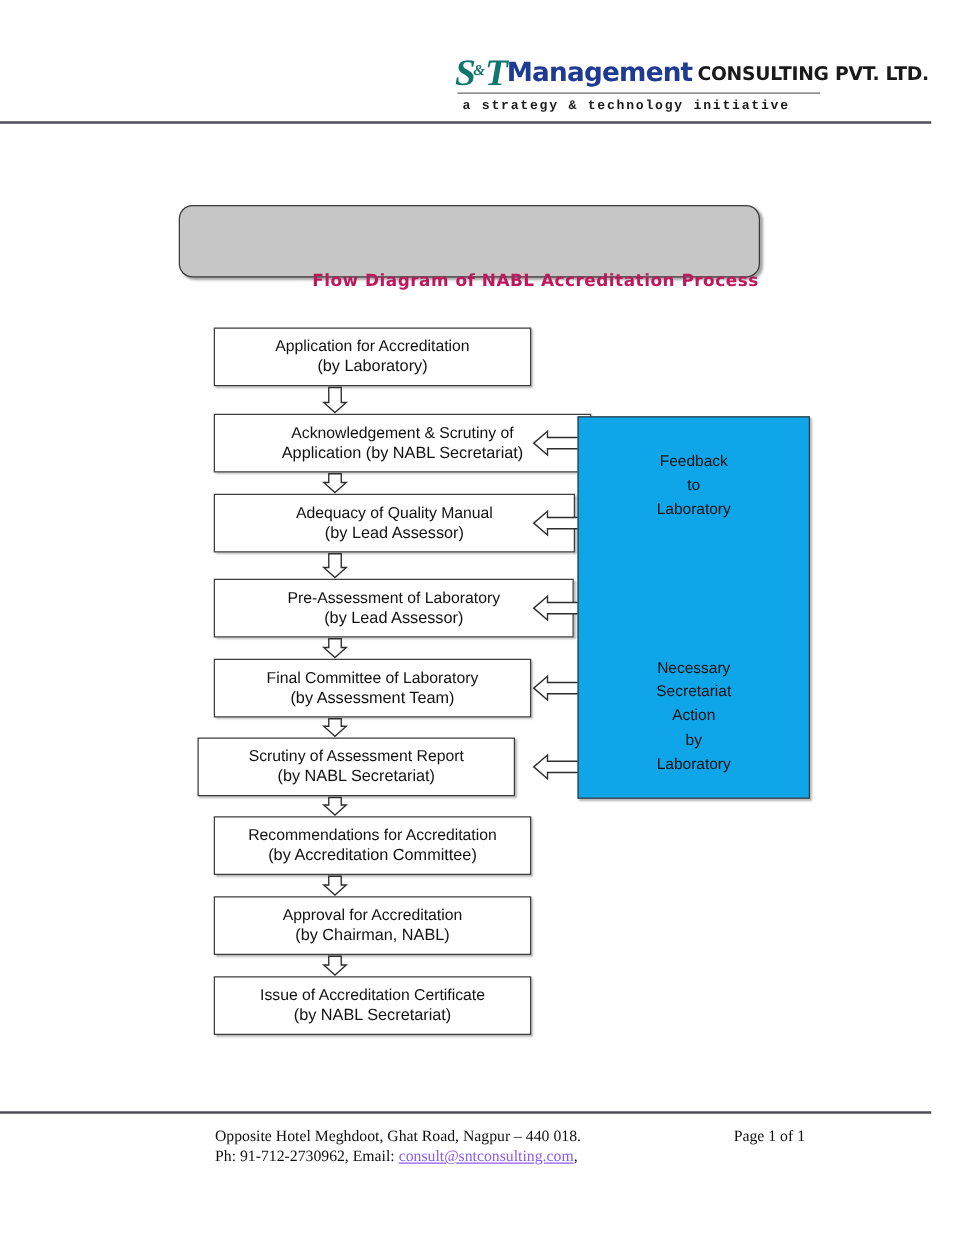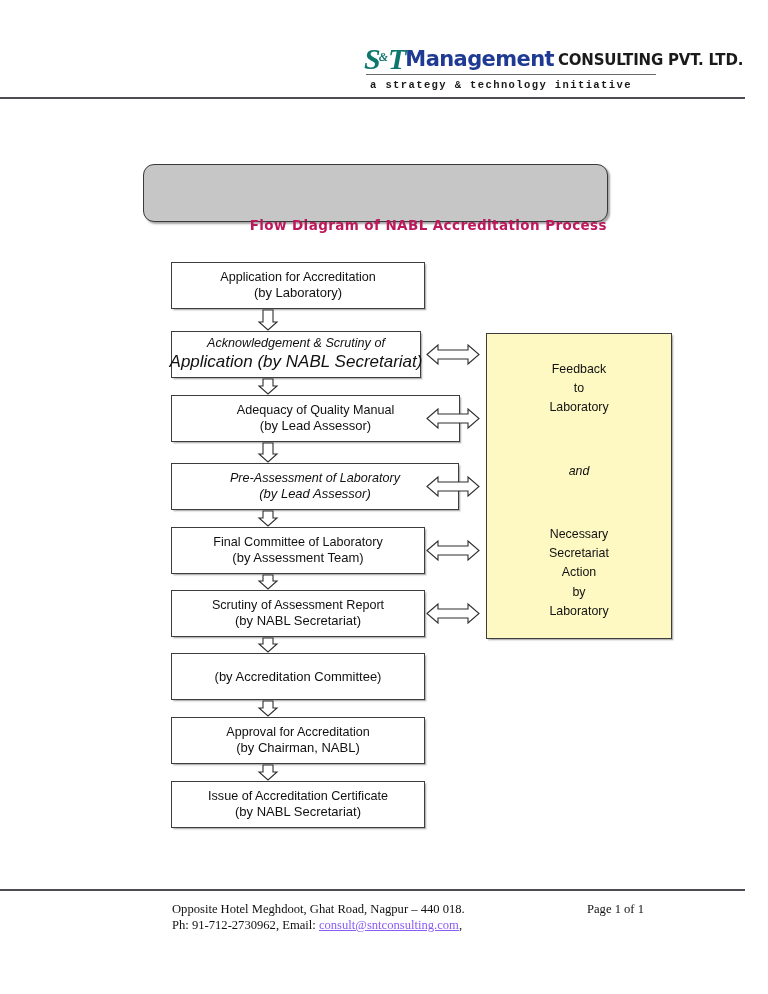--- a/index.html
+++ b/index.html
@@ -144,30 +144,30 @@
   }
   .fbox .l2 {
     font-family: "Liberation Sans", sans-serif;
     font-size: 13px;
     color: #111;
     line-height: 1.22;
     text-align: center;
     white-space: nowrap;
   }
   .fbox.two-equal .l2 {
-    font-size: 17px;
+    font-size: 13px;
   }
 
   #feedback-box {
     position: absolute;
-    left: 486px; top: 333px;
+    left: 462px; top: 333px;
     width: 186px; height: 306px;
     box-sizing: border-box;
     border: 1.2px solid #3d3d3d;
-    background: #fef9c3;
+    background: #0ea5e9;
     box-shadow: 1.5px 1.5px 1.5px rgba(110,110,110,0.5);
   }
   #feedback-box .fb-text {
     position: absolute;
     left: 0;
     width: 100%;
     text-align: center;
     font-family: "Liberation Sans", sans-serif;
     font-size: 12.4px;
     color: #111;
@@ -217,41 +217,42 @@
 
 <div id="title-banner">
   <div id="title-text">Flow Diagram of NABL Accreditation Process</div>
 </div>
 
 <div id="boxes-layer">
     <div class="fbox" style="left: 171px; top: 262px; width: 254px; height: 47px;">
       <div class="l1">Application for Accreditation</div>
       <div class="l2">(by Laboratory)</div>
     </div>
-    <div class="fbox two-equal" style="left: 171px; top: 331px; width: 250px; height: 47px; font-style: italic;">
+    <div class="fbox two-equal" style="left: 171px; top: 331px; width: 302px; height: 47px;">
       <div class="l1">Acknowledgement &amp; Scrutiny of</div>
       <div class="l2">Application (by NABL Secretariat)</div>
     </div>
     <div class="fbox" style="left: 171px; top: 395px; width: 289px; height: 47px;">
       <div class="l1">Adequacy of Quality Manual</div>
       <div class="l2">(by Lead Assessor)</div>
     </div>
-    <div class="fbox" style="left: 171px; top: 463px; width: 288px; height: 47px; font-style: italic;">
+    <div class="fbox" style="left: 171px; top: 463px; width: 288px; height: 47px;">
       <div class="l1">Pre-Assessment of Laboratory</div>
       <div class="l2">(by Lead Assessor)</div>
     </div>
     <div class="fbox" style="left: 171px; top: 527px; width: 254px; height: 47px;">
       <div class="l1">Final Committee of Laboratory</div>
       <div class="l2">(by Assessment Team)</div>
     </div>
-    <div class="fbox" style="left: 171px; top: 590px; width: 254px; height: 47px;">
+    <div class="fbox" style="left: 158px; top: 590px; width: 254px; height: 47px;">
       <div class="l1">Scrutiny of Assessment Report</div>
       <div class="l2">(by NABL Secretariat)</div>
     </div>
     <div class="fbox" style="left: 171px; top: 653px; width: 254px; height: 47px;">
+      <div class="l1">Recommendations for Accreditation</div>
       <div class="l2">(by Accreditation Committee)</div>
     </div>
     <div class="fbox" style="left: 171px; top: 717px; width: 254px; height: 47px;">
       <div class="l1">Approval for Accreditation</div>
       <div class="l2">(by Chairman, NABL)</div>
     </div>
     <div class="fbox" style="left: 171px; top: 781px; width: 254px; height: 47px;">
       <div class="l1">Issue of Accreditation Certificate</div>
       <div class="l2">(by NABL Secretariat)</div>
     </div>
@@ -270,21 +271,20 @@
     <polygon points="427,418.5 438,409 438,414 468,414 468,409 479,418.5 468,428 468,423 438,423 438,428" fill="#ffffff" stroke="#2f2f2f" stroke-width="1.1"></polygon>
     <polygon points="427,486.5 438,477 438,482 468,482 468,477 479,486.5 468,496 468,491 438,491 438,496" fill="#ffffff" stroke="#2f2f2f" stroke-width="1.1"></polygon>
     <polygon points="427,550.5 438,541 438,546 468,546 468,541 479,550.5 468,560 468,555 438,555 438,560" fill="#ffffff" stroke="#2f2f2f" stroke-width="1.1"></polygon>
     <polygon points="427,613.5 438,604 438,609 468,609 468,604 479,613.5 468,623 468,618 438,618 438,623" fill="#ffffff" stroke="#2f2f2f" stroke-width="1.1"></polygon>
   </svg>
 
 <div id="feedback-box">
   <div class="fb-text" id="fb-top">Feedback
 to
 Laboratory</div>
-  <div class="fb-text" id="fb-mid">and</div>
   <div class="fb-text" id="fb-bot">Necessary
 Secretariat
 Action
 by
 Laboratory</div>
 </div>
 
 <div id="footer-rule"></div>
 <div class="ft" id="ft-line1">Opposite Hotel Meghdoot, Ghat Road, Nagpur – 440 018.</div>
 <div class="ft" id="ft-line2"><span>Ph: 91-712-2730962, Email: </span><a href="#" id="ft-email">consult@sntconsulting.com</a><span>,</span></div>

